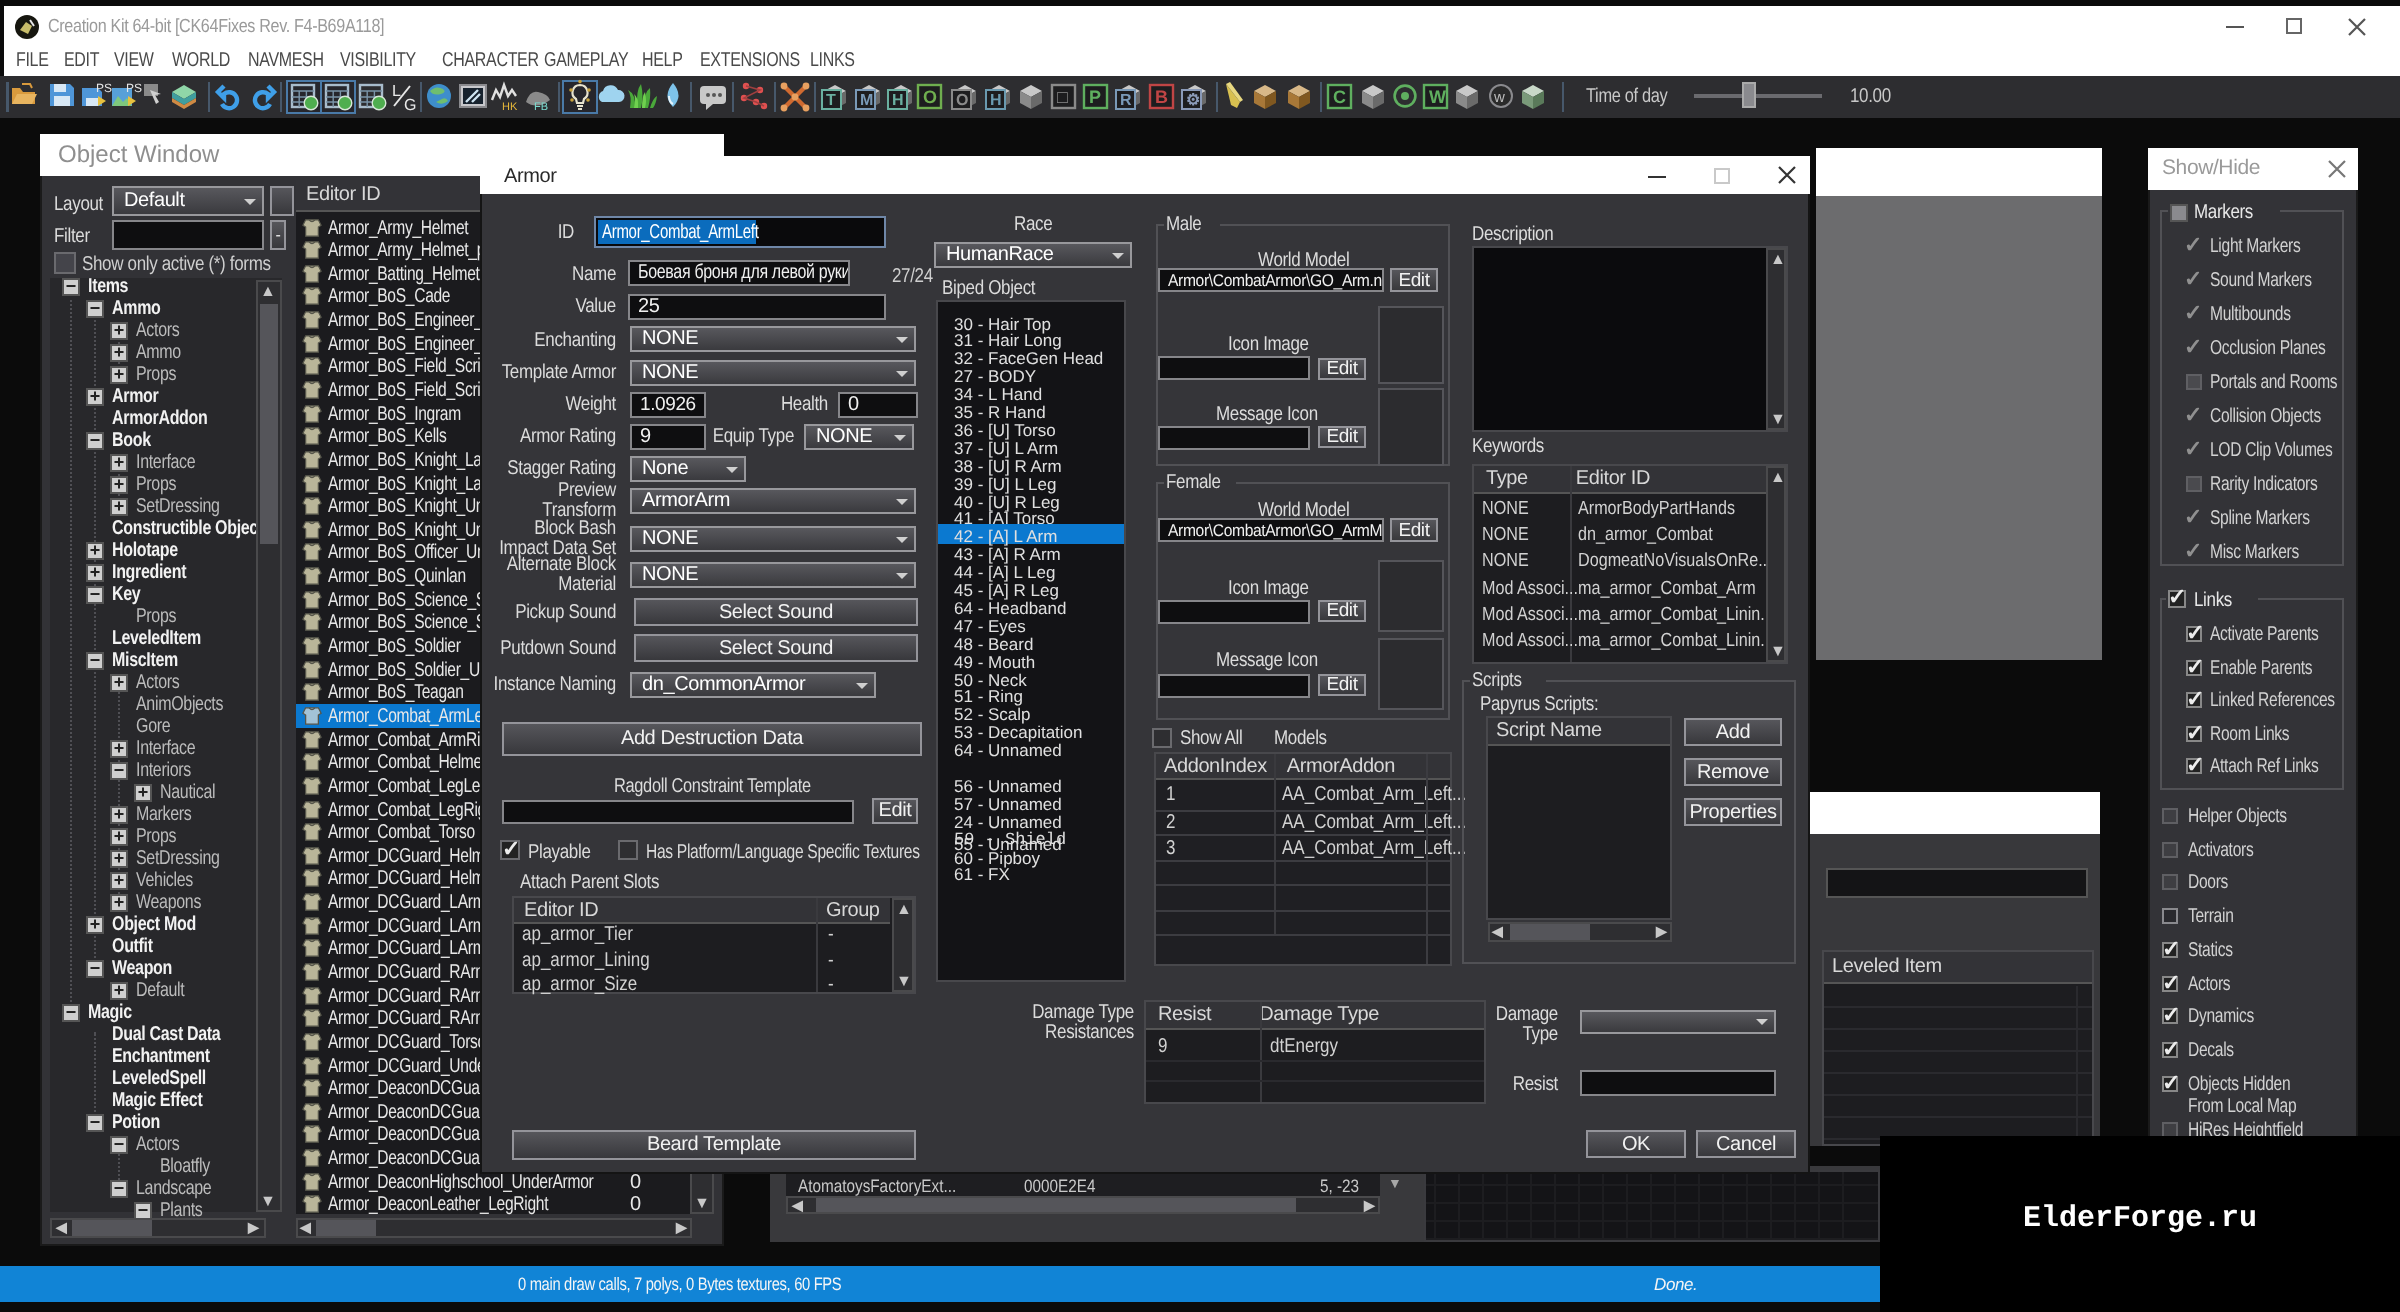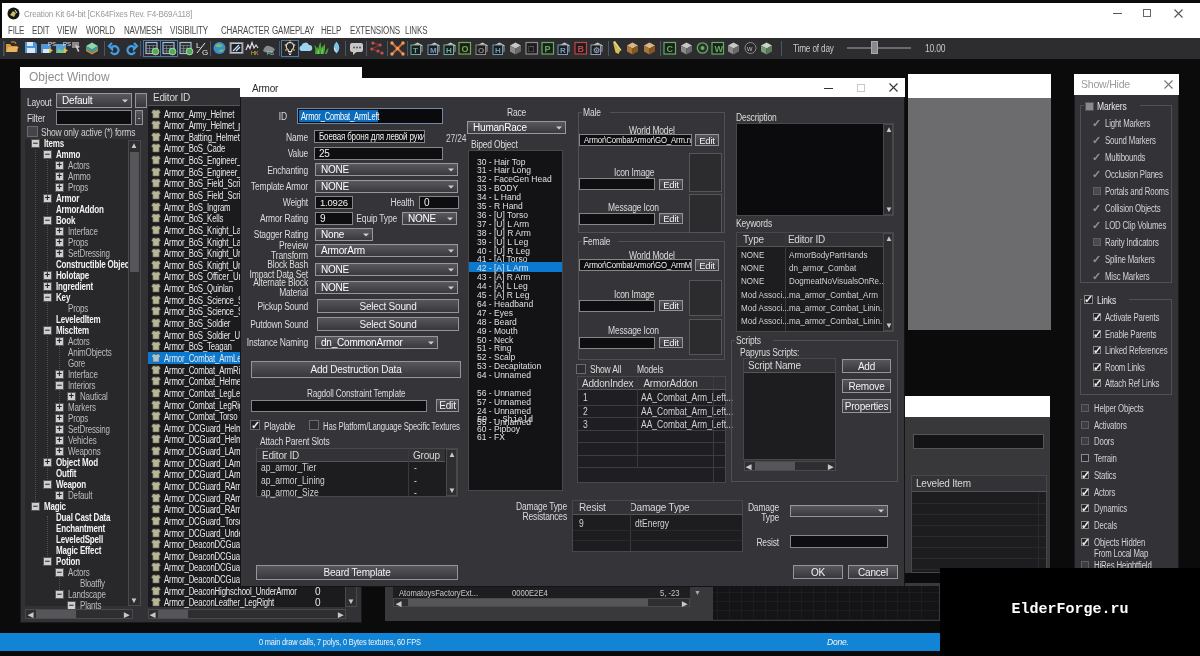--- a/index.html
+++ b/index.html
@@ -658,21 +658,21 @@
 <div class="arrow" style="left:448px;top:451px;">▲</div>
 <div class="arrow" style="left:448px;top:487px;">▼</div>
 <div class="btn" style="left:256px;top:565px;width:202px;height:15px;font-size:10px;">Beard Template</div>
 <div class="lbl" style="left:507px;top:107px;font-size:10px;color:#dcdcdc;font-weight:normal;transform:scaleX(0.85);transform-origin:0 50%;">Race</div>
 <div class="dd" style="left:467px;top:121px;width:99px;height:13px;font-size:10px;">HumanRace<span class="ar"></span></div>
 <div class="lbl" style="left:471px;top:139px;font-size:10px;color:#dcdcdc;font-weight:normal;transform:scaleX(0.85);transform-origin:0 50%;">Biped Object</div>
 <div class="abs" style="left:468px;top:150px;width:95px;height:341px;background:#131316;border:1px solid #48484c;"></div>
 <div class="lbl" style="left:477px;top:156.5px;font-size:8.5px;letter-spacing:0px;color:#e0e0e0;">30 - Hair Top</div>
 <div class="lbl" style="left:477px;top:165.4px;font-size:8.5px;letter-spacing:0px;color:#e0e0e0;">31 - Hair Long</div>
 <div class="lbl" style="left:477px;top:174.3px;font-size:8.5px;letter-spacing:0px;color:#e0e0e0;">32 - FaceGen Head</div>
-<div class="lbl" style="left:477px;top:183.20000000000002px;font-size:8.5px;letter-spacing:0px;color:#e0e0e0;">33 - BODY</div>
+<div class="lbl" style="left:477px;top:183.20000000000002px;font-size:8.5px;letter-spacing:0px;color:#e0e0e0;">27 - BODY</div>
 <div class="lbl" style="left:477px;top:192.10000000000002px;font-size:8.5px;letter-spacing:0px;color:#e0e0e0;">34 - L Hand</div>
 <div class="lbl" style="left:477px;top:201.00000000000003px;font-size:8.5px;letter-spacing:0px;color:#e0e0e0;">35 - R Hand</div>
 <div class="lbl" style="left:477px;top:209.90000000000003px;font-size:8.5px;letter-spacing:0px;color:#e0e0e0;">36 - [U] Torso</div>
 <div class="lbl" style="left:477px;top:218.80000000000004px;font-size:8.5px;letter-spacing:0px;color:#e0e0e0;">37 - [U] L Arm</div>
 <div class="lbl" style="left:477px;top:227.70000000000005px;font-size:8.5px;letter-spacing:0px;color:#e0e0e0;">38 - [U] R Arm</div>
 <div class="lbl" style="left:477px;top:236.60000000000005px;font-size:8.5px;letter-spacing:0px;color:#e0e0e0;">39 - [U] L Leg</div>
 <div class="lbl" style="left:477px;top:245.50000000000006px;font-size:8.5px;letter-spacing:0px;color:#e0e0e0;">40 - [U] R Leg</div>
 <div class="lbl" style="left:477px;top:254.40000000000006px;font-size:8.5px;letter-spacing:0px;color:#e0e0e0;">41 - [A] Torso</div>
 <div class="abs" style="left:469px;top:262.30000000000007px;width:93px;height:10px;background:#0b79d0;"></div>
 <div class="lbl" style="left:477px;top:263.30000000000007px;font-size:8.5px;letter-spacing:0px;color:#e0e0e0;">42 - [A] L Arm</div>

